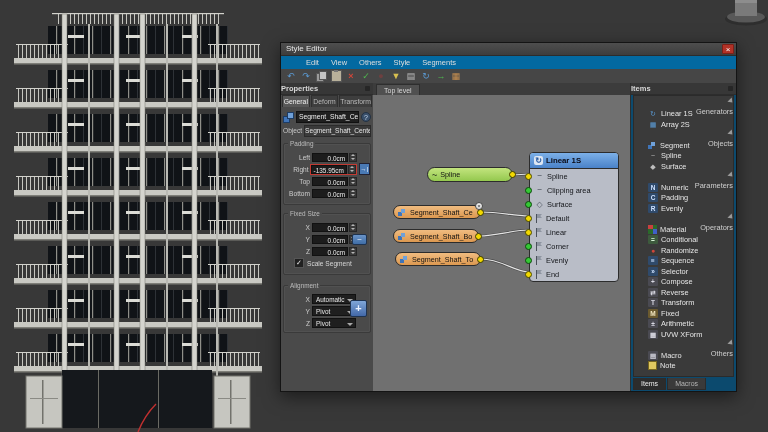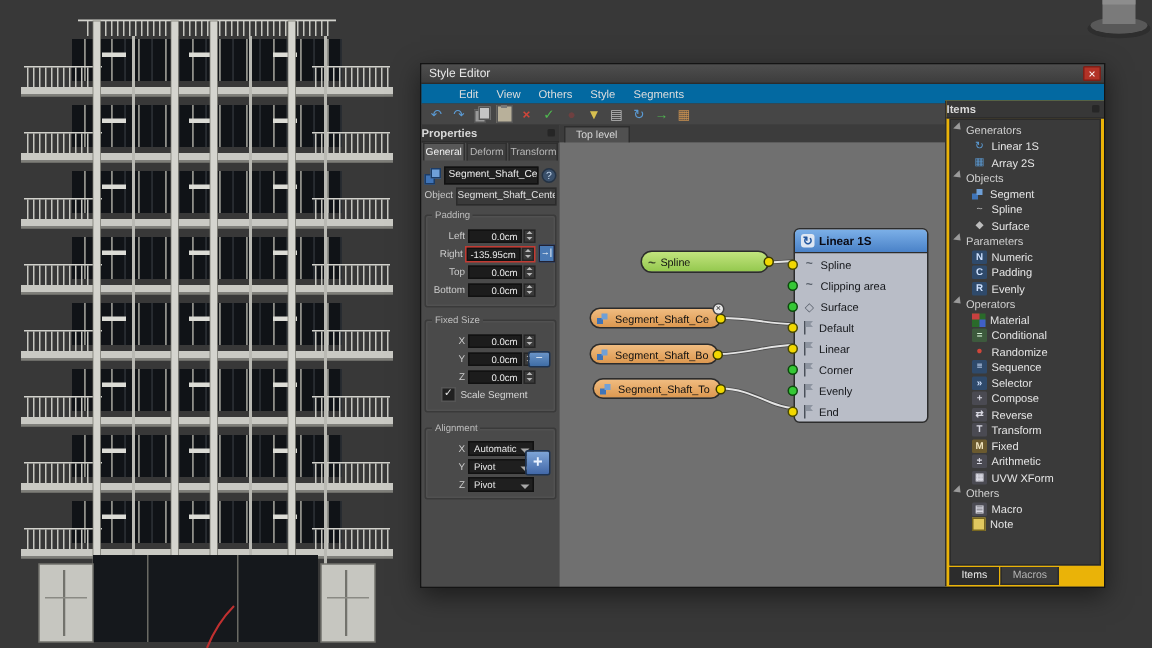--- a/index.html
+++ b/index.html
@@ -106,24 +106,24 @@
        border-radius:50%;box-sizing:border-box;border:1px solid #333;}
   .grow.py:before{background:#f2d800;border-color:#4a4a00;}
   .grow.pg:before{background:#35c835;border-color:#0c4a0c;}
   .rowic{width:9px;text-align:center;color:#585f6a;font-size:8px;}
   .flag{width:8px;height:9px;position:relative;}
   .flag:before{content:"";position:absolute;left:1px;top:0;width:1px;height:9px;background:#4a505a;}
   .flag:after{content:"";position:absolute;left:2px;top:0.5px;width:5px;height:4px;background:#8d94a0;
        clip-path:polygon(0 0,100% 0,65% 50%,100% 100%,0 100%);}
   #wires{position:absolute;left:0;top:0;pointer-events:none;}
   
-  #items{right:0;top:24px;bottom:0;width:105px;background:#eab308;border-left:1px solid #2e2e2e;}
+  #items{right:0;top:40px;bottom:0;width:105px;background:#0c4a6e;border-left:1px solid #2e2e2e;}
   #tree{left:2px;top:12px;right:2px;bottom:14px;background:#3a3a3a;border:1px solid #2b2b2b;
        padding:2px 0 0 2px;overflow:hidden;}
-  .sect{height:10.5px;display:flex;align-items:flex-start;color:#cfcfcf;font-size:7.4px;gap:3px;}
+  .sect{height:10.5px;display:flex;align-items:flex-end;color:#cfcfcf;font-size:7.4px;gap:3px;flex-direction:column;}
   .tri{width:0;height:0;border-top:3px solid transparent;border-bottom:3px solid transparent;
        border-left:4px solid #9a9a9a;transform:rotate(45deg);margin-left:1px;}
   .titem{height:10.5px;display:flex;align-items:center;padding-left:12px;color:#e6e6e6;font-size:7.4px;gap:3px;}
   .ti{width:10px;height:9px;display:inline-flex;align-items:center;justify-content:center;
        font-size:7px;line-height:9px;flex:none;}
   .ti.lsq{background:#2f4a6b;color:#cfe2ff;border-radius:1px;font-size:6.5px;font-weight:bold;}
   .ti.gsq{background:#3d5a3d;color:#d6f2d6;border-radius:1px;font-size:6.5px;font-weight:bold;}
   .ti.ysq{background:#6b5a2f;color:#f2e6c0;border-radius:1px;font-size:6.5px;font-weight:bold;}
   .ti.dsq{background:#4a4a52;color:#d8d8e2;border-radius:1px;font-size:6.5px;font-weight:bold;}
   .ti-cube{width:9px;height:9px;position:relative;flex:none;}

